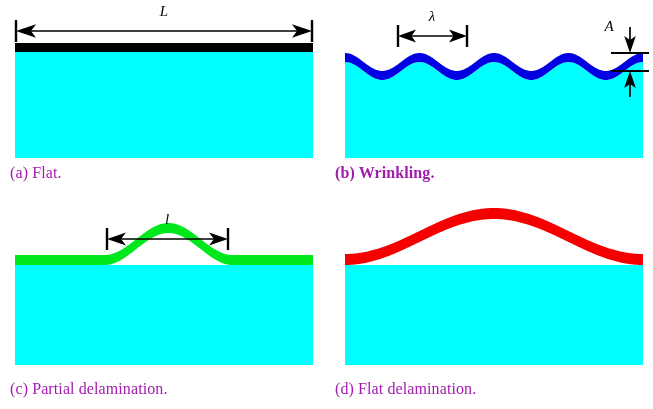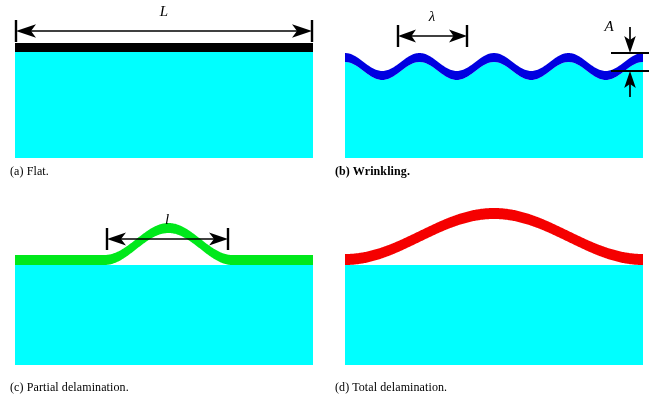--- a/index.html
+++ b/index.html
@@ -20,22 +20,22 @@
   }
   .panel {
     position: absolute;
   }
   .panel svg {
     display: block;
   }
   .caption {
     position: absolute;
     font-family: "Liberation Serif", "DejaVu Serif", serif;
-    font-size: 12px;
-    color: #000000;
+    font-size: 16px;
+    color: #a21caf;
     white-space: nowrap;
     letter-spacing: 0.1px;
   }
   .math {
     font-family: "Liberation Serif", "DejaVu Serif", serif;
     font-style: italic;
     font-size: 15px;
     fill: #000000;
   }
 </style>
@@ -107,16 +107,16 @@
       </g>
     </svg>
     <div class="caption" style="left:10px; top:180px;">(c) Partial delamination.</div>
   </div>
 
   <div class="panel" style="left:330px; top:200px;">
     <svg width="323" height="180" viewBox="0 0 323 180">
       <rect x="15" y="65" width="298" height="100" fill="#00ffff"></rect>
       <path id="d-film" fill="#f50000" stroke="none" d="M15.00,54.00 L15.93,54.00 L16.86,53.98 L17.79,53.96 L18.73,53.93 L19.66,53.89 L20.59,53.84 L21.52,53.78 L22.45,53.72 L23.38,53.64 L24.31,53.56 L25.24,53.47 L26.17,53.36 L27.11,53.25 L28.04,53.14 L28.97,53.01 L29.90,52.87 L30.83,52.73 L31.76,52.58 L32.69,52.42 L33.63,52.25 L34.56,52.07 L35.49,51.89 L36.42,51.69 L37.35,51.49 L38.28,51.28 L39.21,51.07 L40.14,50.84 L41.08,50.61 L42.01,50.37 L42.94,50.12 L43.87,49.87 L44.80,49.61 L45.73,49.34 L46.66,49.06 L47.59,48.78 L48.52,48.49 L49.46,48.19 L50.39,47.89 L51.32,47.58 L52.25,47.26 L53.18,46.94 L54.11,46.61 L55.04,46.28 L55.98,45.94 L56.91,45.59 L57.84,45.24 L58.77,44.88 L59.70,44.52 L60.63,44.15 L61.56,43.78 L62.49,43.40 L63.43,43.02 L64.36,42.63 L65.29,42.24 L66.22,41.84 L67.15,41.44 L68.08,41.04 L69.01,40.63 L69.94,40.22 L70.88,39.80 L71.81,39.38 L72.74,38.96 L73.67,38.54 L74.60,38.11 L75.53,37.68 L76.46,37.24 L77.39,36.81 L78.32,36.37 L79.26,35.93 L80.19,35.49 L81.12,35.04 L82.05,34.60 L82.98,34.15 L83.91,33.70 L84.84,33.25 L85.77,32.80 L86.71,32.35 L87.64,31.90 L88.57,31.45 L89.50,31.00 L90.43,30.55 L91.36,30.10 L92.29,29.65 L93.23,29.20 L94.16,28.75 L95.09,28.30 L96.02,27.85 L96.95,27.40 L97.88,26.96 L98.81,26.51 L99.74,26.07 L100.67,25.63 L101.61,25.19 L102.54,24.76 L103.47,24.32 L104.40,23.89 L105.33,23.46 L106.26,23.04 L107.19,22.62 L108.13,22.20 L109.06,21.78 L109.99,21.37 L110.92,20.96 L111.85,20.56 L112.78,20.16 L113.71,19.76 L114.64,19.37 L115.58,18.98 L116.51,18.60 L117.44,18.22 L118.37,17.85 L119.30,17.48 L120.23,17.12 L121.16,16.76 L122.09,16.41 L123.02,16.06 L123.96,15.72 L124.89,15.39 L125.82,15.06 L126.75,14.74 L127.68,14.42 L128.61,14.11 L129.54,13.81 L130.48,13.51 L131.41,13.22 L132.34,12.94 L133.27,12.66 L134.20,12.39 L135.13,12.13 L136.06,11.88 L136.99,11.63 L137.93,11.39 L138.86,11.16 L139.79,10.93 L140.72,10.72 L141.65,10.51 L142.58,10.31 L143.51,10.11 L144.44,9.93 L145.38,9.75 L146.31,9.58 L147.24,9.42 L148.17,9.27 L149.10,9.13 L150.03,8.99 L150.96,8.86 L151.89,8.75 L152.83,8.64 L153.76,8.53 L154.69,8.44 L155.62,8.36 L156.55,8.28 L157.48,8.22 L158.41,8.16 L159.34,8.11 L160.28,8.07 L161.21,8.04 L162.14,8.02 L163.07,8.00 L164.00,8.00 L164.93,8.00 L165.86,8.02 L166.79,8.04 L167.72,8.07 L168.66,8.11 L169.59,8.16 L170.52,8.22 L171.45,8.28 L172.38,8.36 L173.31,8.44 L174.24,8.53 L175.17,8.64 L176.11,8.75 L177.04,8.86 L177.97,8.99 L178.90,9.13 L179.83,9.27 L180.76,9.42 L181.69,9.58 L182.63,9.75 L183.56,9.93 L184.49,10.11 L185.42,10.31 L186.35,10.51 L187.28,10.72 L188.21,10.93 L189.14,11.16 L190.08,11.39 L191.01,11.63 L191.94,11.88 L192.87,12.13 L193.80,12.39 L194.73,12.66 L195.66,12.94 L196.59,13.22 L197.53,13.51 L198.46,13.81 L199.39,14.11 L200.32,14.42 L201.25,14.74 L202.18,15.06 L203.11,15.39 L204.04,15.72 L204.97,16.06 L205.91,16.41 L206.84,16.76 L207.77,17.12 L208.70,17.48 L209.63,17.85 L210.56,18.22 L211.49,18.60 L212.42,18.98 L213.36,19.37 L214.29,19.76 L215.22,20.16 L216.15,20.56 L217.08,20.96 L218.01,21.37 L218.94,21.78 L219.88,22.20 L220.81,22.62 L221.74,23.04 L222.67,23.46 L223.60,23.89 L224.53,24.32 L225.46,24.76 L226.39,25.19 L227.33,25.63 L228.26,26.07 L229.19,26.51 L230.12,26.96 L231.05,27.40 L231.98,27.85 L232.91,28.30 L233.84,28.75 L234.78,29.20 L235.71,29.65 L236.64,30.10 L237.57,30.55 L238.50,31.00 L239.43,31.45 L240.36,31.90 L241.29,32.35 L242.22,32.80 L243.16,33.25 L244.09,33.70 L245.02,34.15 L245.95,34.60 L246.88,35.04 L247.81,35.49 L248.74,35.93 L249.67,36.37 L250.61,36.81 L251.54,37.24 L252.47,37.68 L253.40,38.11 L254.33,38.54 L255.26,38.96 L256.19,39.38 L257.13,39.80 L258.06,40.22 L258.99,40.63 L259.92,41.04 L260.85,41.44 L261.78,41.84 L262.71,42.24 L263.64,42.63 L264.58,43.02 L265.51,43.40 L266.44,43.78 L267.37,44.15 L268.30,44.52 L269.23,44.88 L270.16,45.24 L271.09,45.59 L272.03,45.94 L272.96,46.28 L273.89,46.61 L274.82,46.94 L275.75,47.26 L276.68,47.58 L277.61,47.89 L278.54,48.19 L279.47,48.49 L280.41,48.78 L281.34,49.06 L282.27,49.34 L283.20,49.61 L284.13,49.87 L285.06,50.12 L285.99,50.37 L286.93,50.61 L287.86,50.84 L288.79,51.07 L289.72,51.28 L290.65,51.49 L291.58,51.69 L292.51,51.89 L293.44,52.07 L294.38,52.25 L295.31,52.42 L296.24,52.58 L297.17,52.73 L298.10,52.87 L299.03,53.01 L299.96,53.14 L300.89,53.25 L301.82,53.36 L302.76,53.47 L303.69,53.56 L304.62,53.64 L305.55,53.72 L306.48,53.78 L307.41,53.84 L308.34,53.89 L309.28,53.93 L310.21,53.96 L311.14,53.98 L312.07,54.00 L313.00,54.00 L313.00,65.00 L312.07,65.00 L311.14,64.98 L310.21,64.96 L309.28,64.93 L308.34,64.89 L307.41,64.84 L306.48,64.78 L305.55,64.72 L304.62,64.64 L303.69,64.56 L302.76,64.47 L301.82,64.36 L300.89,64.25 L299.96,64.14 L299.03,64.01 L298.10,63.87 L297.17,63.73 L296.24,63.58 L295.31,63.42 L294.38,63.25 L293.44,63.07 L292.51,62.89 L291.58,62.69 L290.65,62.49 L289.72,62.28 L288.79,62.07 L287.86,61.84 L286.93,61.61 L285.99,61.37 L285.06,61.12 L284.13,60.87 L283.20,60.61 L282.27,60.34 L281.34,60.06 L280.41,59.78 L279.47,59.49 L278.54,59.19 L277.61,58.89 L276.68,58.58 L275.75,58.26 L274.82,57.94 L273.89,57.61 L272.96,57.28 L272.03,56.94 L271.09,56.59 L270.16,56.24 L269.23,55.88 L268.30,55.52 L267.37,55.15 L266.44,54.78 L265.51,54.40 L264.58,54.02 L263.64,53.63 L262.71,53.24 L261.78,52.84 L260.85,52.44 L259.92,52.04 L258.99,51.63 L258.06,51.22 L257.13,50.80 L256.19,50.38 L255.26,49.96 L254.33,49.54 L253.40,49.11 L252.47,48.68 L251.54,48.24 L250.61,47.81 L249.67,47.37 L248.74,46.93 L247.81,46.49 L246.88,46.04 L245.95,45.60 L245.02,45.15 L244.09,44.70 L243.16,44.25 L242.22,43.80 L241.29,43.35 L240.36,42.90 L239.43,42.45 L238.50,42.00 L237.57,41.55 L236.64,41.10 L235.71,40.65 L234.78,40.20 L233.84,39.75 L232.91,39.30 L231.98,38.85 L231.05,38.40 L230.12,37.96 L229.19,37.51 L228.26,37.07 L227.33,36.63 L226.39,36.19 L225.46,35.76 L224.53,35.32 L223.60,34.89 L222.67,34.46 L221.74,34.04 L220.81,33.62 L219.88,33.20 L218.94,32.78 L218.01,32.37 L217.08,31.96 L216.15,31.56 L215.22,31.16 L214.29,30.76 L213.36,30.37 L212.42,29.98 L211.49,29.60 L210.56,29.22 L209.63,28.85 L208.70,28.48 L207.77,28.12 L206.84,27.76 L205.91,27.41 L204.97,27.06 L204.04,26.72 L203.11,26.39 L202.18,26.06 L201.25,25.74 L200.32,25.42 L199.39,25.11 L198.46,24.81 L197.53,24.51 L196.59,24.22 L195.66,23.94 L194.73,23.66 L193.80,23.39 L192.87,23.13 L191.94,22.88 L191.01,22.63 L190.08,22.39 L189.14,22.16 L188.21,21.93 L187.28,21.72 L186.35,21.51 L185.42,21.31 L184.49,21.11 L183.56,20.93 L182.63,20.75 L181.69,20.58 L180.76,20.42 L179.83,20.27 L178.90,20.13 L177.97,19.99 L177.04,19.86 L176.11,19.75 L175.17,19.64 L174.24,19.53 L173.31,19.44 L172.38,19.36 L171.45,19.28 L170.52,19.22 L169.59,19.16 L168.66,19.11 L167.72,19.07 L166.79,19.04 L165.86,19.02 L164.93,19.00 L164.00,19.00 L163.07,19.00 L162.14,19.02 L161.21,19.04 L160.28,19.07 L159.34,19.11 L158.41,19.16 L157.48,19.22 L156.55,19.28 L155.62,19.36 L154.69,19.44 L153.76,19.53 L152.83,19.64 L151.89,19.75 L150.96,19.86 L150.03,19.99 L149.10,20.13 L148.17,20.27 L147.24,20.42 L146.31,20.58 L145.38,20.75 L144.44,20.93 L143.51,21.11 L142.58,21.31 L141.65,21.51 L140.72,21.72 L139.79,21.93 L138.86,22.16 L137.93,22.39 L136.99,22.63 L136.06,22.88 L135.13,23.13 L134.20,23.39 L133.27,23.66 L132.34,23.94 L131.41,24.22 L130.48,24.51 L129.54,24.81 L128.61,25.11 L127.68,25.42 L126.75,25.74 L125.82,26.06 L124.89,26.39 L123.96,26.72 L123.02,27.06 L122.09,27.41 L121.16,27.76 L120.23,28.12 L119.30,28.48 L118.37,28.85 L117.44,29.22 L116.51,29.60 L115.58,29.98 L114.64,30.37 L113.71,30.76 L112.78,31.16 L111.85,31.56 L110.92,31.96 L109.99,32.37 L109.06,32.78 L108.13,33.20 L107.19,33.62 L106.26,34.04 L105.33,34.46 L104.40,34.89 L103.47,35.32 L102.54,35.76 L101.61,36.19 L100.67,36.63 L99.74,37.07 L98.81,37.51 L97.88,37.96 L96.95,38.40 L96.02,38.85 L95.09,39.30 L94.16,39.75 L93.23,40.20 L92.29,40.65 L91.36,41.10 L90.43,41.55 L89.50,42.00 L88.57,42.45 L87.64,42.90 L86.71,43.35 L85.77,43.80 L84.84,44.25 L83.91,44.70 L82.98,45.15 L82.05,45.60 L81.12,46.04 L80.19,46.49 L79.26,46.93 L78.32,47.37 L77.39,47.81 L76.46,48.24 L75.53,48.68 L74.60,49.11 L73.67,49.54 L72.74,49.96 L71.81,50.38 L70.88,50.80 L69.94,51.22 L69.01,51.63 L68.08,52.04 L67.15,52.44 L66.22,52.84 L65.29,53.24 L64.36,53.63 L63.43,54.02 L62.49,54.40 L61.56,54.78 L60.63,55.15 L59.70,55.52 L58.77,55.88 L57.84,56.24 L56.91,56.59 L55.98,56.94 L55.04,57.28 L54.11,57.61 L53.18,57.94 L52.25,58.26 L51.32,58.58 L50.39,58.89 L49.46,59.19 L48.52,59.49 L47.59,59.78 L46.66,60.06 L45.73,60.34 L44.80,60.61 L43.87,60.87 L42.94,61.12 L42.01,61.37 L41.08,61.61 L40.14,61.84 L39.21,62.07 L38.28,62.28 L37.35,62.49 L36.42,62.69 L35.49,62.89 L34.56,63.07 L33.63,63.25 L32.69,63.42 L31.76,63.58 L30.83,63.73 L29.90,63.87 L28.97,64.01 L28.04,64.14 L27.11,64.25 L26.17,64.36 L25.24,64.47 L24.31,64.56 L23.38,64.64 L22.45,64.72 L21.52,64.78 L20.59,64.84 L19.66,64.89 L18.73,64.93 L17.79,64.96 L16.86,64.98 L15.93,65.00 L15.00,65.00 Z"></path>
     </svg>
-    <div class="caption" style="left:5px; top:180px;">(d) Total delamination.</div>
+    <div class="caption" style="left:5px; top:180px;">(d) Flat delamination.</div>
   </div>
 
 </div>
 
 </body></html>

